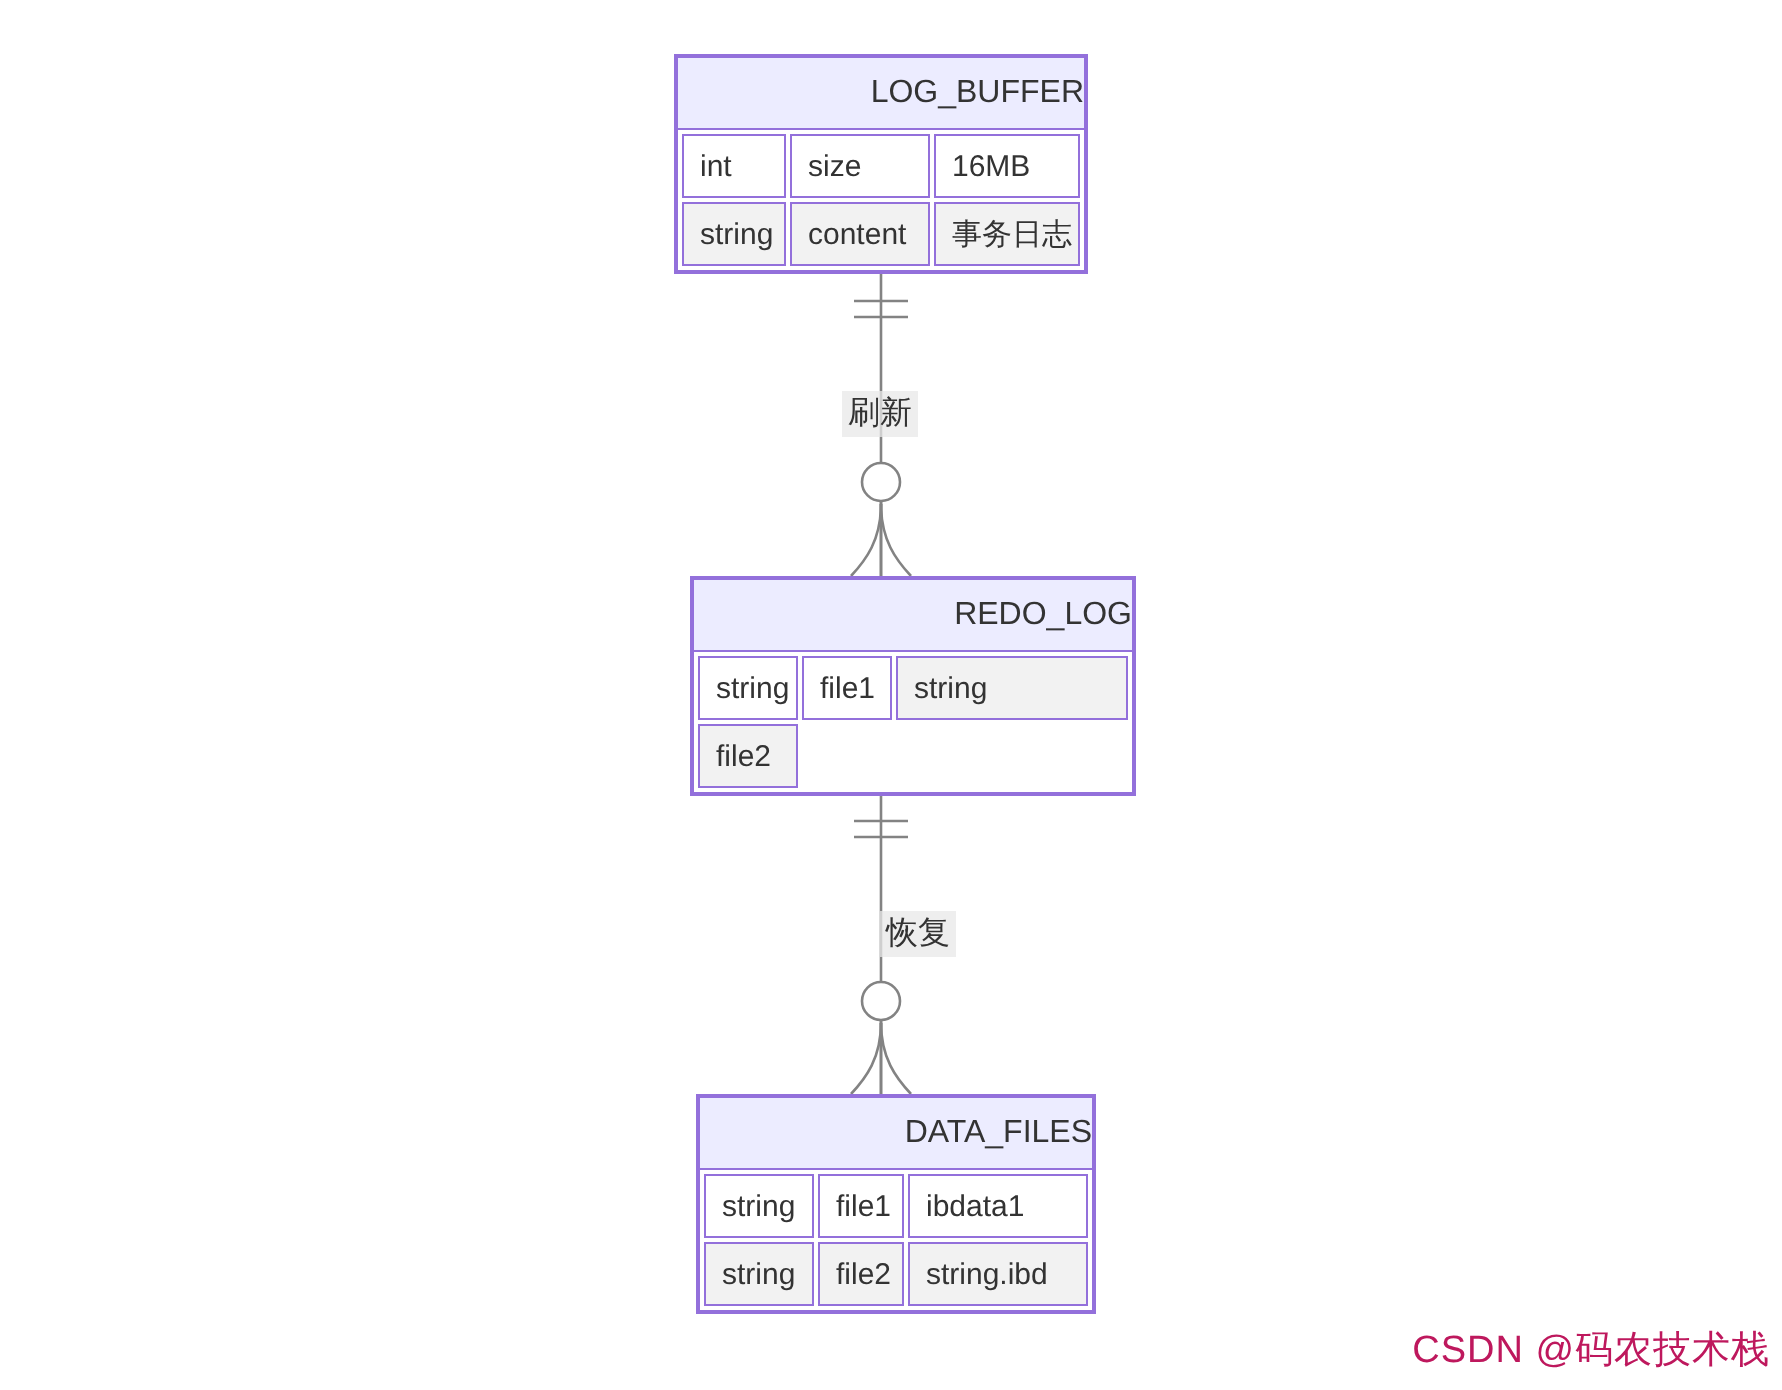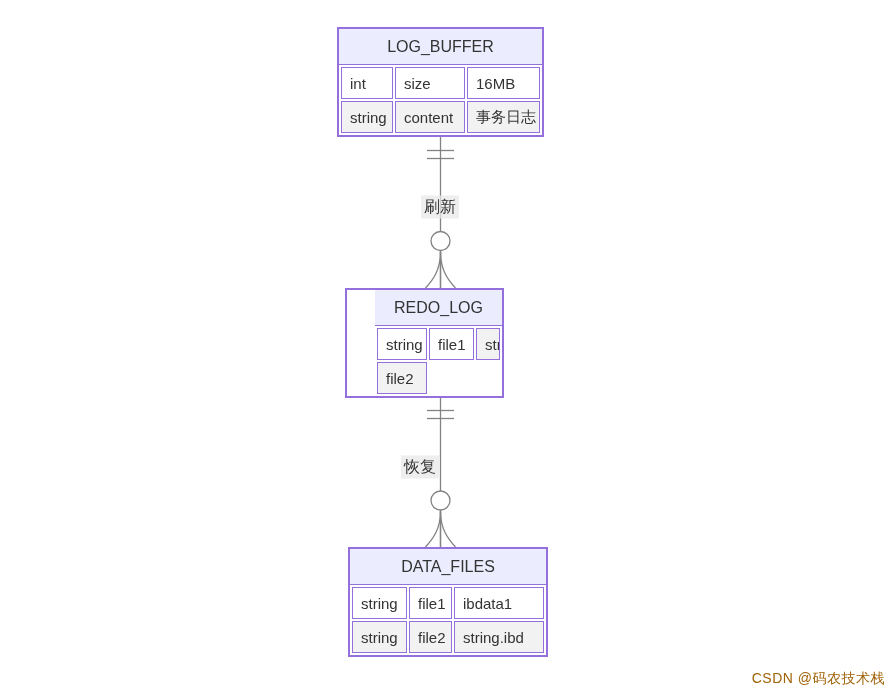--- a/index.html
+++ b/index.html
@@ -11,21 +11,21 @@
   svg.connectors { position: absolute; left: 0; top: 0; }
 
   .entity {
     position: absolute;
     border: 2px solid #9370DB;
     background: #ffffff;
   }
   .entity-header {
     height: 36px;
     line-height: 36px;
-    text-align: center;
+    text-align: right;
     background: #ECECFF;
     border-bottom: 1px solid #9370DB;
     color: #333333;
     font-size: 16px;
     white-space: nowrap;
   }
   .entity-grid {
     display: grid;
     gap: 2px;
     padding: 2px;
@@ -53,22 +53,22 @@
     padding: 1px 3px;
     font-size: 16px;
     color: #333333;
     white-space: nowrap;
   }
 
   .watermark {
     position: absolute;
     right: 6px;
     bottom: 7px;
-    font-size: 14px;
-    color: #a16207;
+    font-size: 19px;
+    color: #be185d;
     letter-spacing: 0.5px;
   }
 </style>
 </head>
 <body>
 
 <div class="canvas">
 
   <svg class="connectors" width="891" height="695">
 
@@ -106,21 +106,21 @@
     <div class="entity-grid" style="grid-template-columns:52px 70px auto;">
       <div class="cell r0">int</div>
       <div class="cell r0">size</div>
       <div class="cell r0">16MB</div>
       <div class="cell r1">string</div>
       <div class="cell r1">content</div>
       <div class="cell r1">事务日志</div>
     </div>
   </div>
 
-  <div class="entity" style="left:345px; top:288px; width:159px;padding-left:28px;">
+  <div class="entity" style="left:345px; top:288px; width:223px;">
     <div class="entity-header">REDO_LOG</div>
     <div class="entity-grid" style="grid-template-columns:50px 45px auto;">
       <div class="cell r0">string</div>
       <div class="cell r0">file1</div>
       <div class="cell r1">string</div>
       <div class="cell r1">file2</div>
     </div>
   </div>
 
   <div class="entity" style="left:348px; top:547px; width:200px;">
@@ -129,17 +129,17 @@
       <div class="cell r0">string</div>
       <div class="cell r0">file1</div>
       <div class="cell r0">ibdata1</div>
       <div class="cell r1">string</div>
       <div class="cell r1">file2</div>
       <div class="cell r1">string.ibd</div>
     </div>
   </div>
 
   <div class="rel-label" style="left:440px; top:207px;">刷新</div>
-  <div class="rel-label" style="left:420px; top:467px;">恢复</div>
+  <div class="rel-label" style="left:459px; top:467px;">恢复</div>
 
   <div class="watermark">CSDN @码农技术栈</div>
 
 </div>
 
 </body></html>

